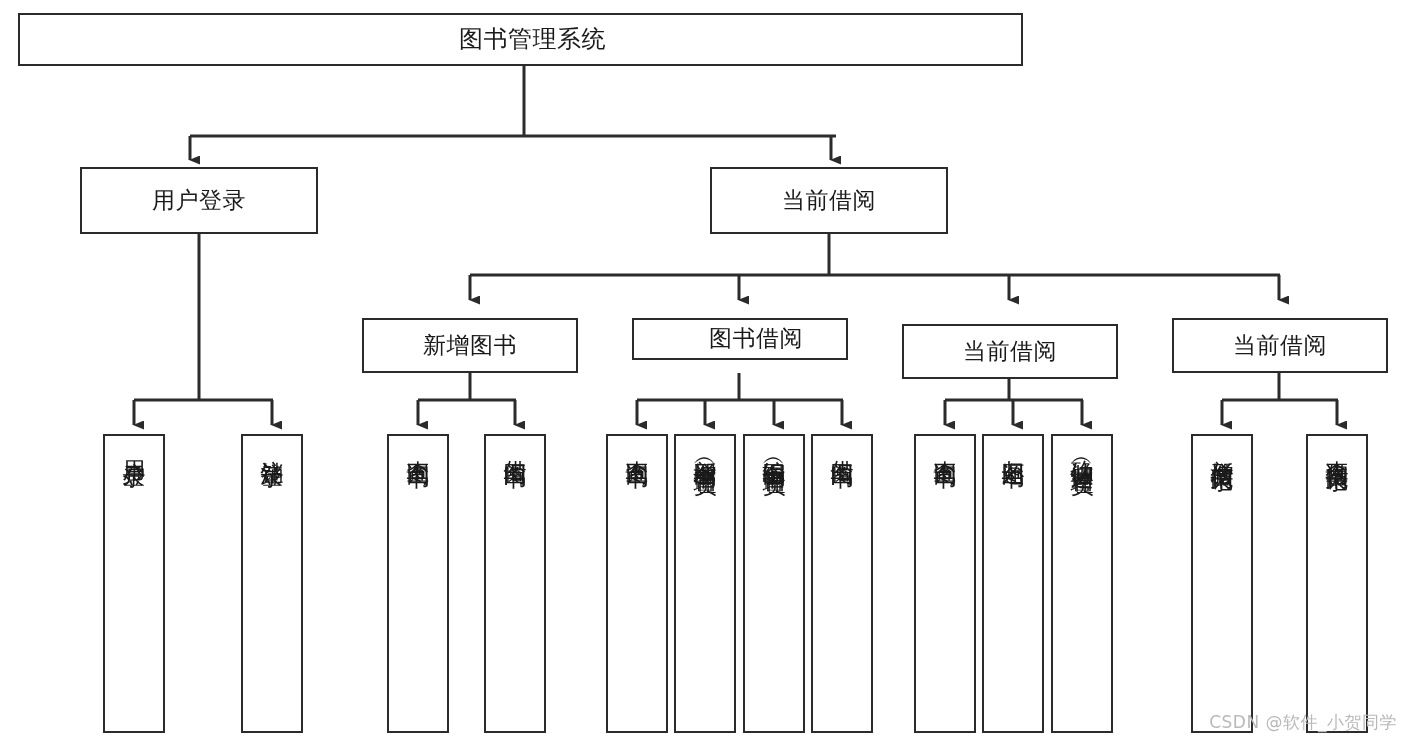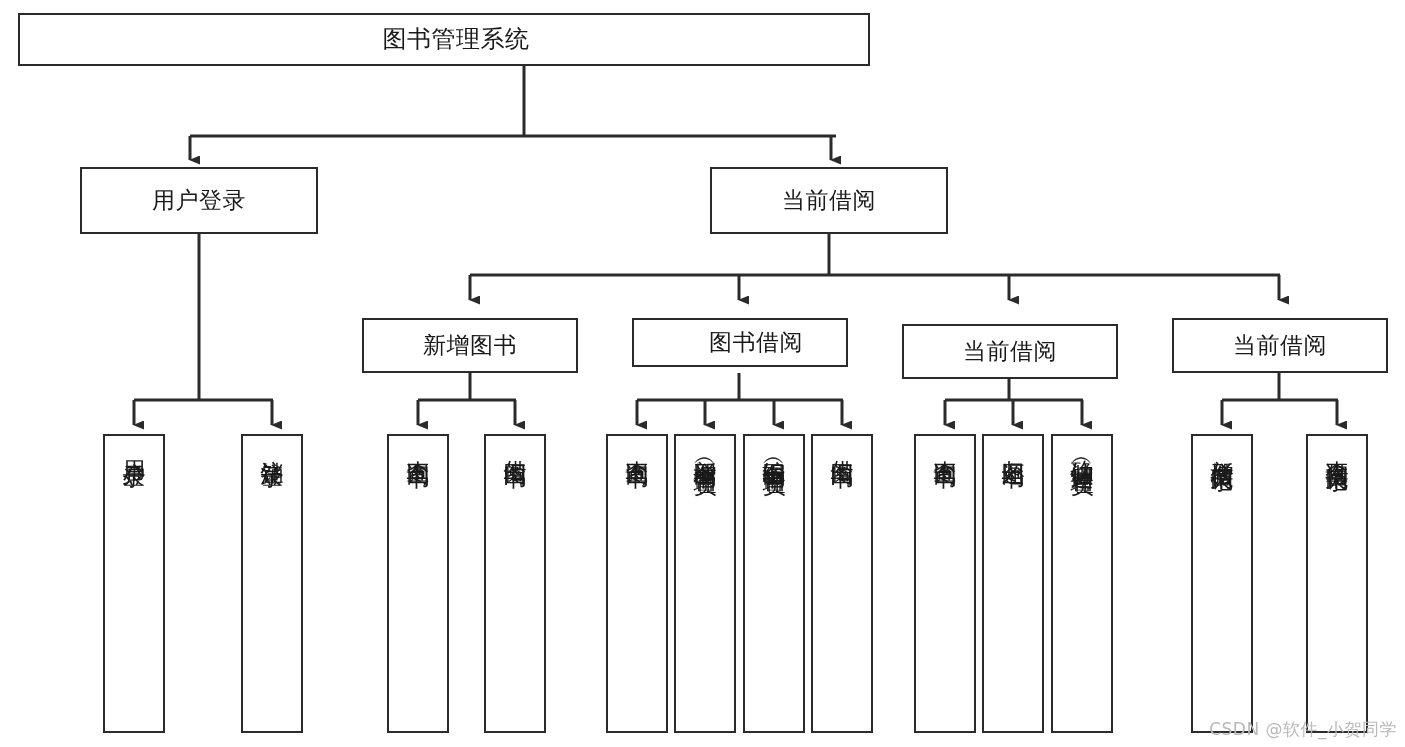--- a/index.html
+++ b/index.html
@@ -58,21 +58,21 @@
     writing-mode: vertical-rl;
     text-orientation: upright;
     font-size: 23px;
     line-height: 1.0;
     letter-spacing: 2px;
     white-space: nowrap;
   }
   #watermark {
     position: absolute;
     right: 8px;
-    bottom: 6px;
+    bottom: 13px;
     font-size: 17px;
     color: #b9b9b9;
     letter-spacing: 0.5px;
     z-index: 3;
     white-space: nowrap;
     pointer-events: none;
   }
 </style>
 </head>
 <body>
@@ -122,35 +122,35 @@
       <path d="M1013,400 L1013,425" marker-end="url(#arrowhead)"></path>
       <path d="M1082,400 L1082,425" marker-end="url(#arrowhead)"></path>
 
       <path d="M1279,373 L1279,400"></path>
       <path d="M1222,400 L1338,400"></path>
       <path d="M1222,400 L1222,425" marker-end="url(#arrowhead)"></path>
       <path d="M1337,400 L1337,425" marker-end="url(#arrowhead)"></path>
     </g>
   </svg>
 
-  <div class="node h root" style="left:18px; top:13px; width:852px; height:53px;padding-left:24px;">
+  <div class="node h root" style="left:18px; top:13px; width:1005px; height:53px;padding-left:24px;">
     <span class="node-label">图书管理系统</span>
   </div>
 
   <div class="node h" style="left:80px; top:167px; width:238px; height:67px;">
     <span class="node-label">用户登录</span>
   </div>
   <div class="node h" style="left:710px; top:167px; width:238px; height:67px;">
     <span class="node-label">当前借阅</span>
   </div>
 
   <div class="node h" style="left:362px; top:318px; width:216px; height:55px;">
     <span class="node-label">新增图书</span>
   </div>
-  <div class="node h" style="left:632px; top:318px; width:216px; height:49px;padding-left:32px;">
+  <div class="node h" style="left:632px; top:318px; width:216px; height:42px;padding-left:32px;">
     <span class="node-label">图书借阅</span>
   </div>
   <div class="node h" style="left:902px; top:318px; width:216px; height:55px;margin-top:6px;">
     <span class="node-label">当前借阅</span>
   </div>
   <div class="node h" style="left:1172px; top:318px; width:216px; height:55px;">
     <span class="node-label">当前借阅</span>
   </div>
 
   <div class="node v" style="left:103px; top:434px; width:62px; height:299px;">

